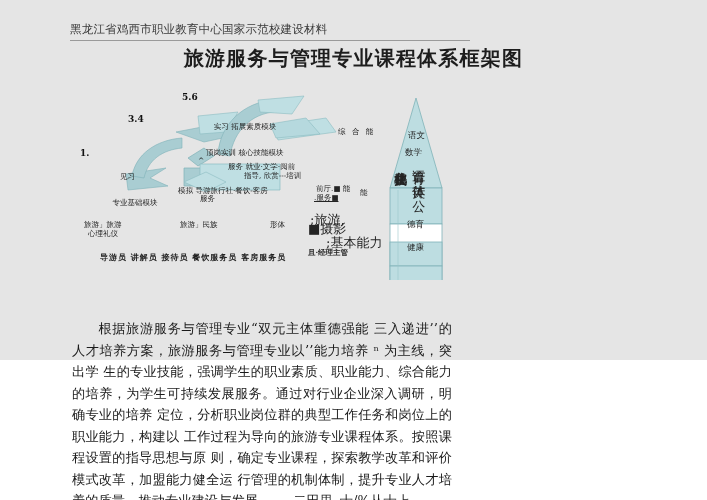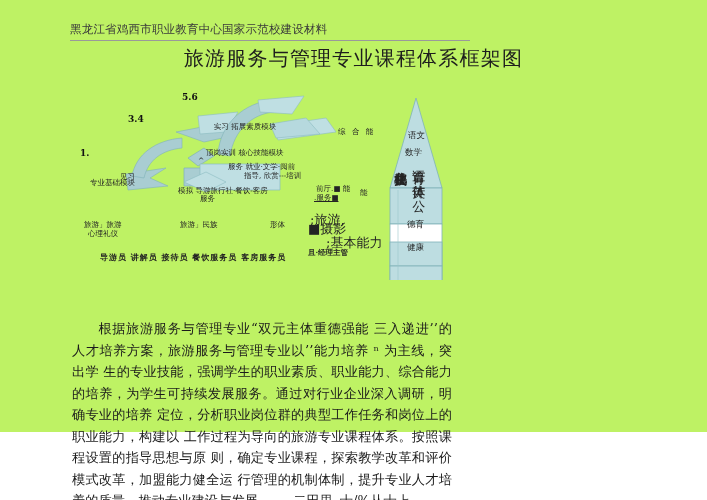--- a/index.html
+++ b/index.html
@@ -11,22 +11,22 @@
     width: 707px;
     height: 500px;
     overflow: hidden;
     font-family: "DejaVu Serif", "Liberation Serif", serif;
     color: #2b2b2b;
     position: relative;
   }
   .page {
     position: absolute;
     left: 0; top: 0;
-    width: 707px; height: 432px;
-    background: #bef264;
+    width: 707px; height: 360px;
+    background: #e5e5e5;
   }
 
   
   .doc-header {
     position: absolute;
     left: 70px;
     top: 22px;
     width: 400px;
     font-size: 11.5px;
     letter-spacing: 0.2px;
@@ -36,21 +36,21 @@
     white-space: nowrap;
     filter: blur(0.18px);
   }
 
   .doc-title {
     position: absolute;
     left: 0; right: 0;
     top: 45px;
     text-align: center;
     font-size: 20px;
-    font-weight: normal;
+    font-weight: bold;
     letter-spacing: 1.2px;
     color: #1d1d1d;
     filter: blur(0.15px);
   }
 
   
   .figure {
     position: absolute;
     left: 80px;
     top: 90px;
@@ -176,21 +176,21 @@
     </svg>
 
     <div class="fig-label lbl-num" style="left:0px; top:58px;">1.</div>
     <div class="fig-label lbl-num" style="left:48px; top:24px;">3.4</div>
     <div class="fig-label lbl-num" style="left:102px; top:2px;">5.6</div>
 
     <div class="fig-label lbl-sm" style="left:126px; top:58px; width:72px; text-align:center;">顶岗实训 核心技能模块</div>
 
     <div class="fig-label lbl-sm" style="left:130px; top:32px; width:70px; text-align:center;">实习 拓展素质模块</div>
 
-    <div class="fig-label lbl-sm" style="left:10px; top:88px; width:90px; ">专业基础模块</div>
+    <div class="fig-label lbl-sm" style="left:10px; top:108px; width:90px; text-align:center;">专业基础模块</div>
 
     <div class="fig-label lbl-sm" style="left:40px; top:82px;">见习</div>
 
     <div class="fig-label lbl-sm" style="left:98px; top:96px;">模拟 导游旅行社·餐饮-客房</div>
     <div class="fig-label lbl-sm" style="left:120px; top:104px;">服务</div>
 
     <div class="fig-label lbl-sm" style="left:148px; top:72px;">服务 就业·文学·阅前</div>
     <div class="fig-label lbl-sm" style="left:164px; top:81px;text-align:right;">指导, 欣赏---培训</div>
 
     <div class="fig-label lbl-sm" style="left:118px; top:66px;">^</div>

